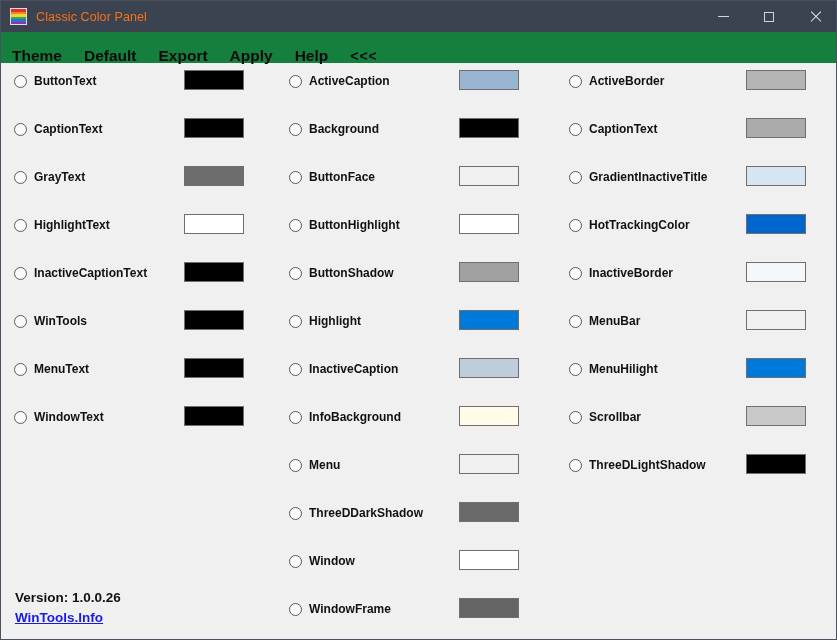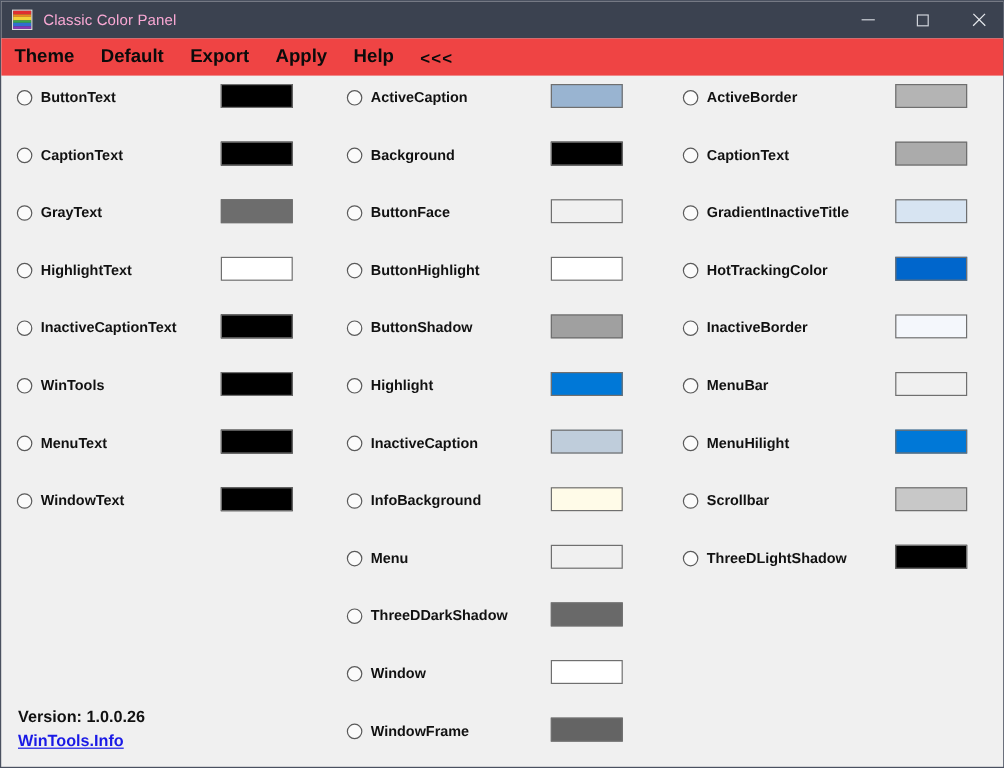--- a/index.html
+++ b/index.html
@@ -34,21 +34,21 @@
     margin-left: 9px;
     margin-right: 9px;
     display: flex;
     flex-direction: column;
     border: 1px solid #dddddd;
     box-sizing: border-box;
     flex: 0 0 auto;
   }
   .app-icon span { display:block; width: 100%; flex: 1 1 0; }
   .title-text {
-    color: #f9a8d4;
+    color: #f97316;
     font-size: 12.5px;
     letter-spacing: 0.1px;
     white-space: nowrap;
   }
   .win-controls {
     position: absolute;
     right: 0; top: 0;
     height: 31px;
     display: flex;
   }
@@ -88,23 +88,23 @@
   }
   .glyph-close::before { transform: rotate(45deg); }
   .glyph-close::after  { transform: rotate(-45deg); }
 
   
   .menubar {
     position: absolute;
     left: 0; top: 31px;
     width: 837px;
     height: 31px;
-    background: #ef4444;
-    display: flex;
-    align-items: center;
+    background: #15803d;
+    display: flex;
+    align-items: flex-end;
   }
   .menu-item {
     font-size: 15.5px;
     font-weight: bold;
     color: #0b0b0b;
     padding: 0 11px;
     white-space: nowrap;
     line-height: 1;
   }
   .menu-item.collapse-item { font-weight: bold; letter-spacing: 1px; font-size: 14px; }

